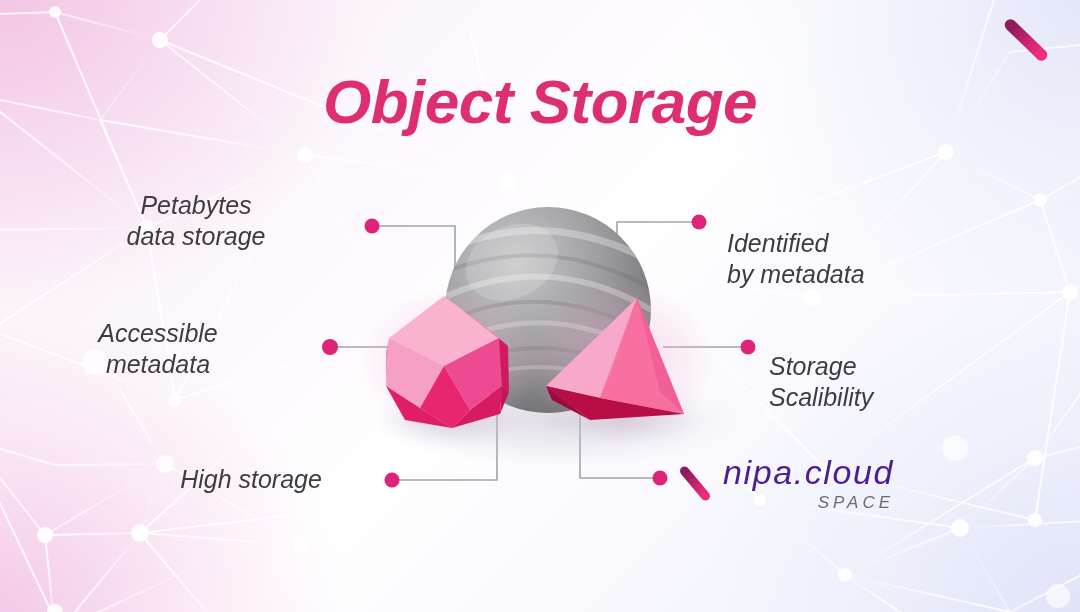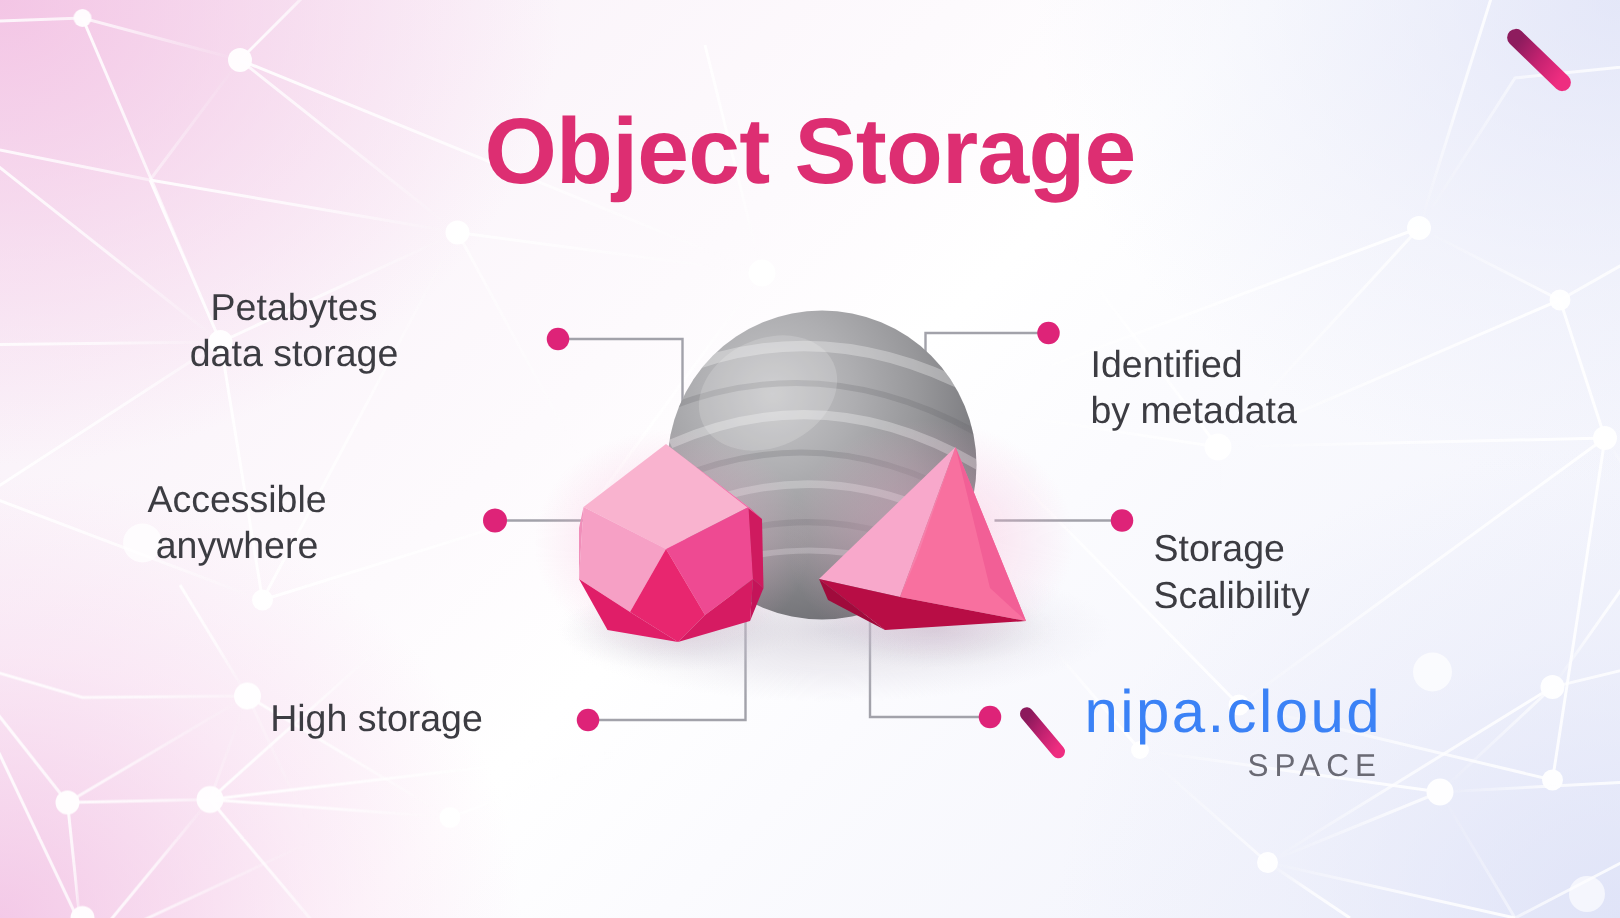--- a/index.html
+++ b/index.html
@@ -9,20 +9,21 @@
   }
   body {
     font-family: "Liberation Sans", sans-serif;
   }
   #slide {
     position: relative;
     width: 1080px;
     height: 612px;
     overflow: hidden;
     background: #fdfcfe;
+    font-style: italic;
   }
 
   
   .bg-layer {
     position: absolute;
     inset: 0;
     width: 1080px;
     height: 612px;
   }
   .bg-base {
@@ -91,28 +92,28 @@
     align-items: center;
   }
   .brand-n { width: 38px; height: 46px; display: block; }
   .brand-text {
     margin-left: 9px;
     display: flex;
     flex-direction: column;
     justify-content: center;
   }
   .brand-word {
-    font-size: 40px;
-    color: #3b82f6;
+    font-size: 34px;
+    color: #4c1d95;
     letter-spacing: 1.6px;
     line-height: 1;
     font-family: "Liberation Sans", sans-serif;
   }
   .brand-sub {
-    font-size: 21px;
+    font-size: 17px;
     color: #6a6a74;
     letter-spacing: 4.0px;
     line-height: 1;
     margin-top: 5px;
     text-align: right;
     font-family: "Liberation Sans", sans-serif;
   }
 
   
   .shapes {
@@ -352,21 +353,21 @@
       <polygon points="546,386 590,420 552,400" fill="#a00b3c"></polygon>
 
       <polygon points="637,298 600,398 612,370" fill="#f68cb5" opacity="0.55"></polygon>
     </g>
   </svg>
 
   <div class="label right-align" id="label-petabytes">Petabytes
 data storage</div>
 
   <div class="label right-align" id="label-accessible">Accessible
-anywhere</div>
+metadata</div>
 
   <div class="label right-align" id="label-latency">High storage</div>
 
   <div class="label left-align" id="label-metadata">Identified
 by metadata</div>
 
   <div class="label left-align" id="label-flexible">Storage
 Scalibility</div>
 
   <div class="brand">

